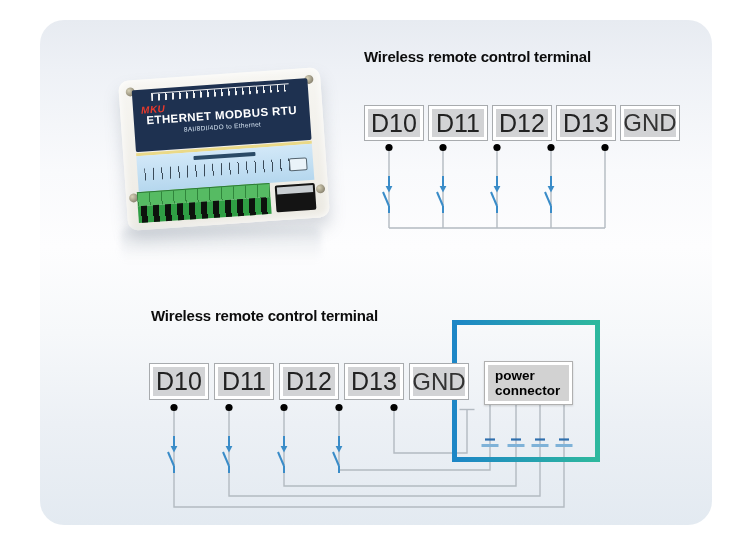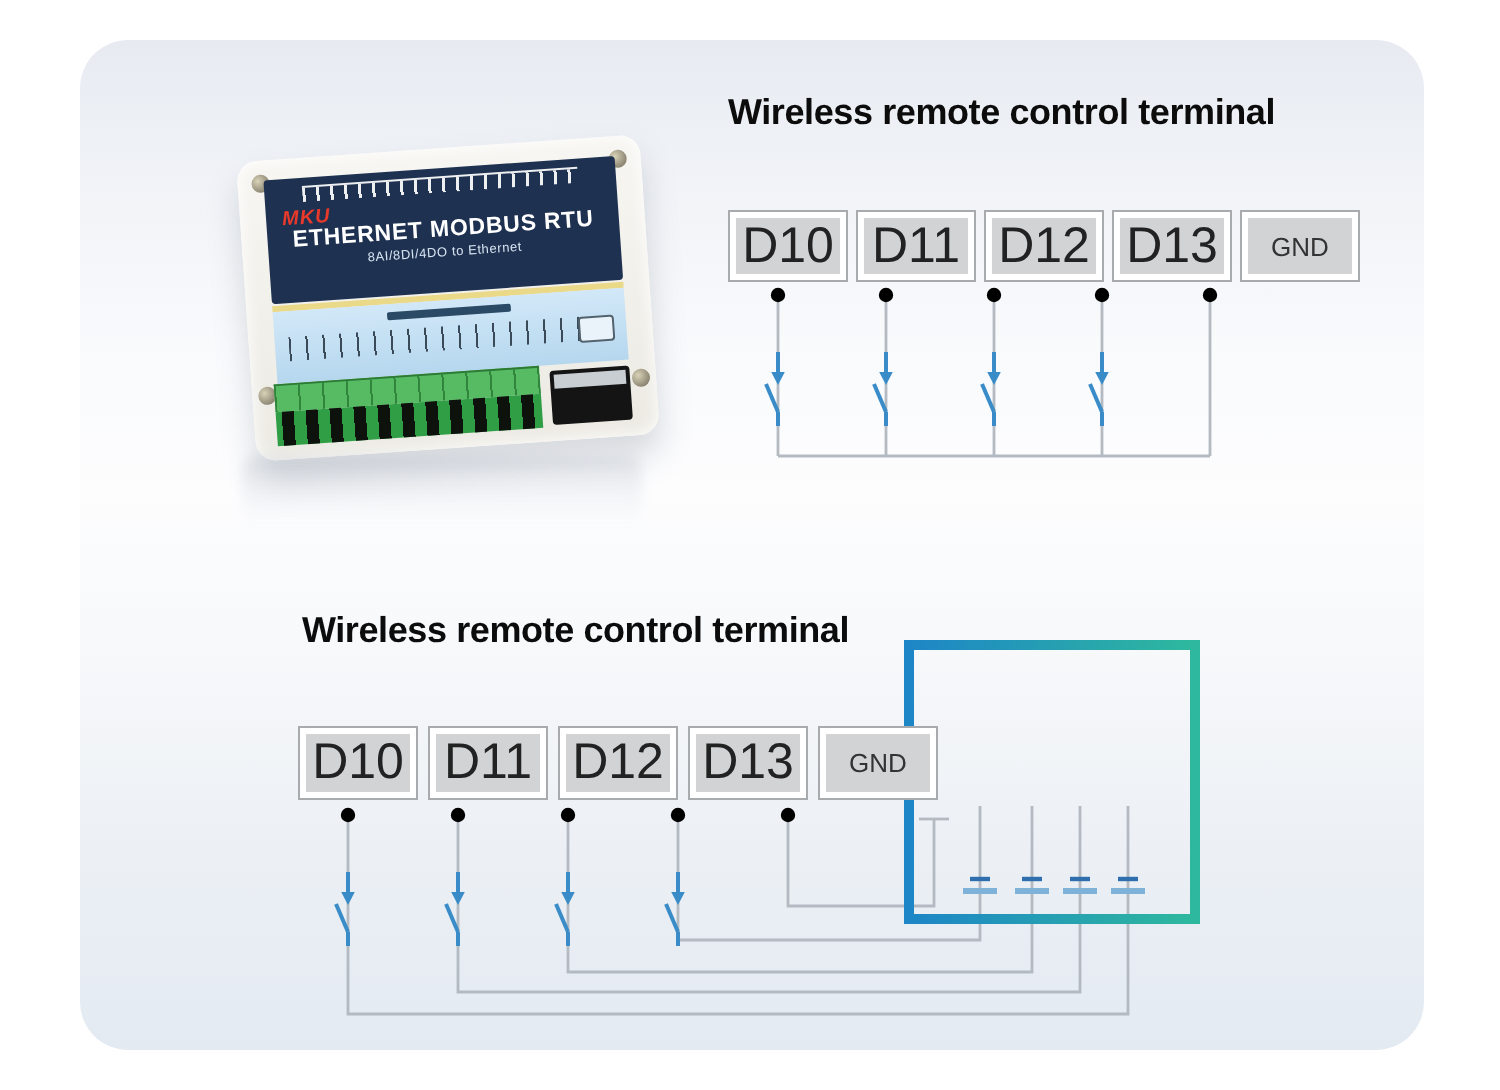--- a/index.html
+++ b/index.html
@@ -53,38 +53,38 @@
   .tg-bottom{width:74%;height:17px;background:#2f9e44;
     background-image:repeating-linear-gradient(90deg,transparent 0 3px,#0d120d 3px 9px,transparent 9px 12px);}
   .rj45{position:absolute;right:2px;top:3px;width:40px;height:27px;background:#141414;border-radius:2px;}
   .rj45-metal{margin:2px;height:7px;background:#c9ced2;}
   .device-reflection{position:absolute;left:18px;right:26px;top:172px;height:34px;
     background:linear-gradient(180deg,rgba(140,155,170,.20),rgba(140,155,170,0));
     filter:blur(3px);border-radius:8px;}
 
   
   .section-title{position:absolute;color:#0c0c0c;font-weight:bold;
-    font-size:18px;line-height:21.5px;letter-spacing:-.2px;}
+    font-size:15px;line-height:21.5px;letter-spacing:-.2px;}
   .dry-title{left:364px;top:46px;}
   .wet-title{left:151px;top:305px;}
 
   
   .trow{position:absolute;display:flex;}
   .dry-row{left:364px;top:105px;gap:4px;}
   .wet-row{left:149px;top:363px;gap:5px;}
   .tbox{
     width:60px;height:36px;box-sizing:border-box;
     background:var(--terminal_fill);
     border:1px solid #a8abae;
     box-shadow:inset 0 0 0 3px #ffffff;
     display:flex;align-items:center;justify-content:center;
     color:#222;font-size:25px;
   }
   .wet-row .tbox{height:37px;}
-  .tbox.gnd{font-size:13px;color:#333;}
+  .tbox.gnd{font-size:24px;color:#333;}
 
   
   .wires{position:absolute;left:0;top:0;pointer-events:none;}
   .wire{stroke:var(--wire_gray);stroke-width:1.4;fill:none;}
   .dot{fill:#000000;}
   .sw line{stroke:var(--switch_blue);stroke-width:2;fill:none;}
   .sw .swfill{fill:var(--switch_blue);stroke:none;}
   .cap-top{stroke:var(--cap_dark);stroke-width:2.2;}
   .cap-bottom{stroke:var(--cap_light);stroke-width:3;}
 
@@ -190,20 +190,26 @@
       <line class="cap-top" x1="511" y1="439.5" x2="521" y2="439.5"></line>
       <line class="cap-bottom" x1="507.5" y1="445.5" x2="524.5" y2="445.5"></line>
       <line class="cap-top" x1="535" y1="439.5" x2="545" y2="439.5"></line>
       <line class="cap-bottom" x1="531.5" y1="445.5" x2="548.5" y2="445.5"></line>
       <line class="cap-top" x1="559" y1="439.5" x2="569" y2="439.5"></line>
       <line class="cap-bottom" x1="555.5" y1="445.5" x2="572.5" y2="445.5"></line>
     </g>
   </svg>
 
   <div class="teal-box"></div>
+  <div class="power-box">
+    <div class="power-box-inner">
+      <div>power</div>
+      <div>connector</div>
+    </div>
+  </div>
 
   <div class="section-title dry-title">
     <div>Wireless remote control terminal</div>
   </div>
 
   <div class="section-title wet-title">
     <div>Wireless remote control terminal</div>
   </div>
 
   <div class="trow dry-row">

